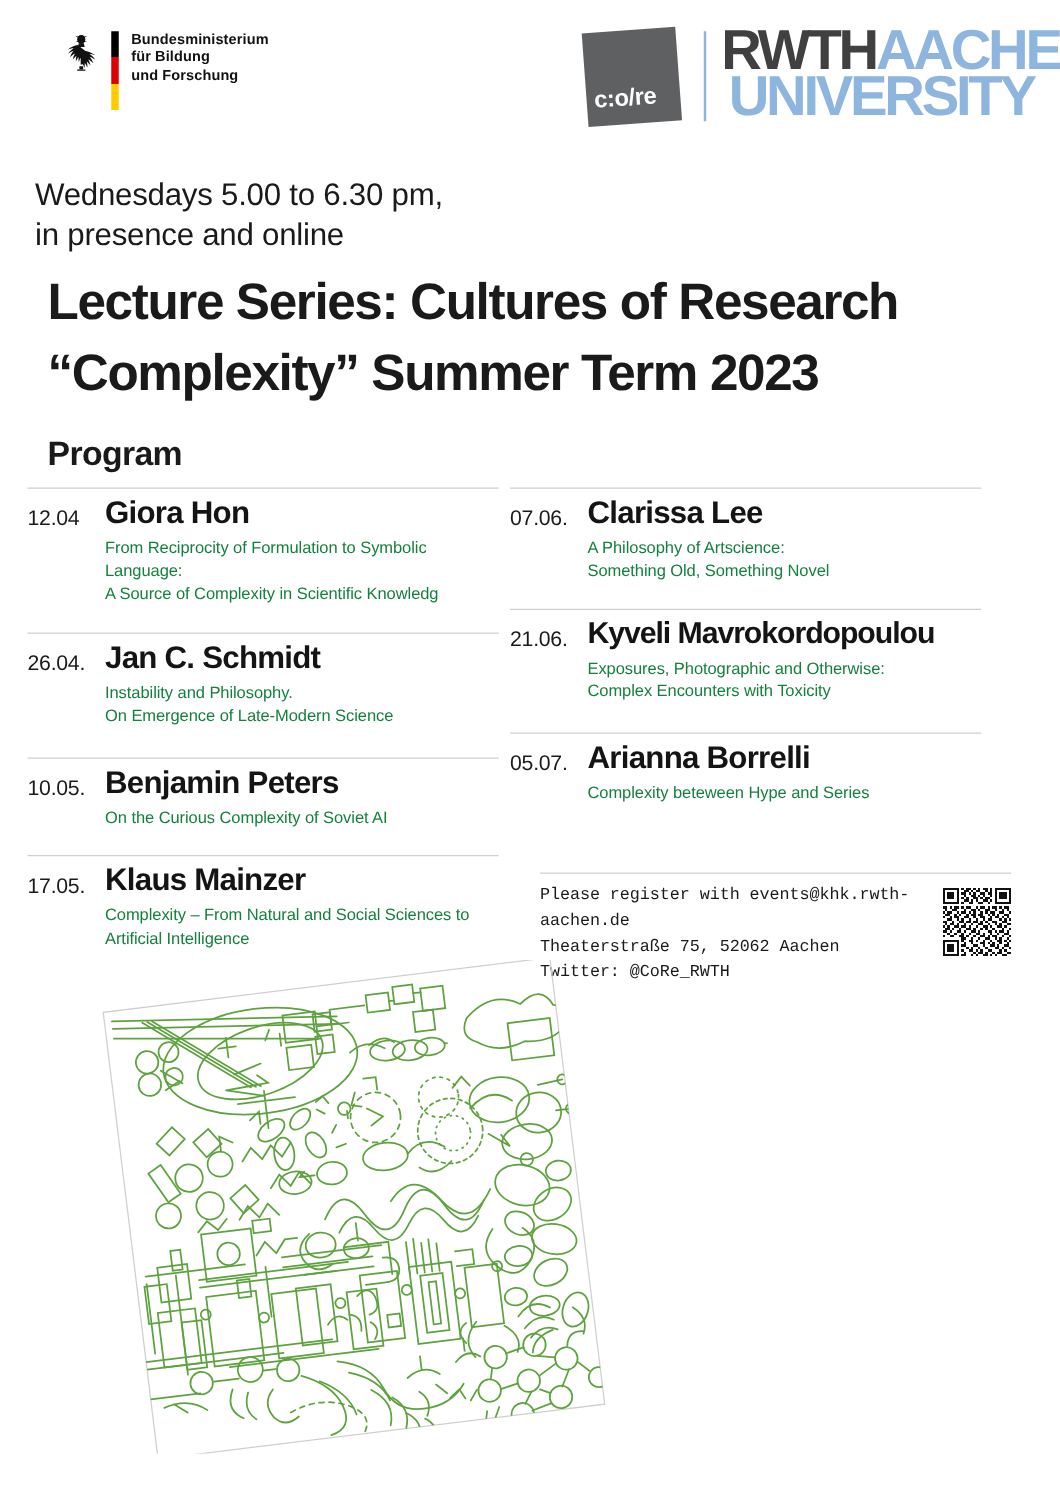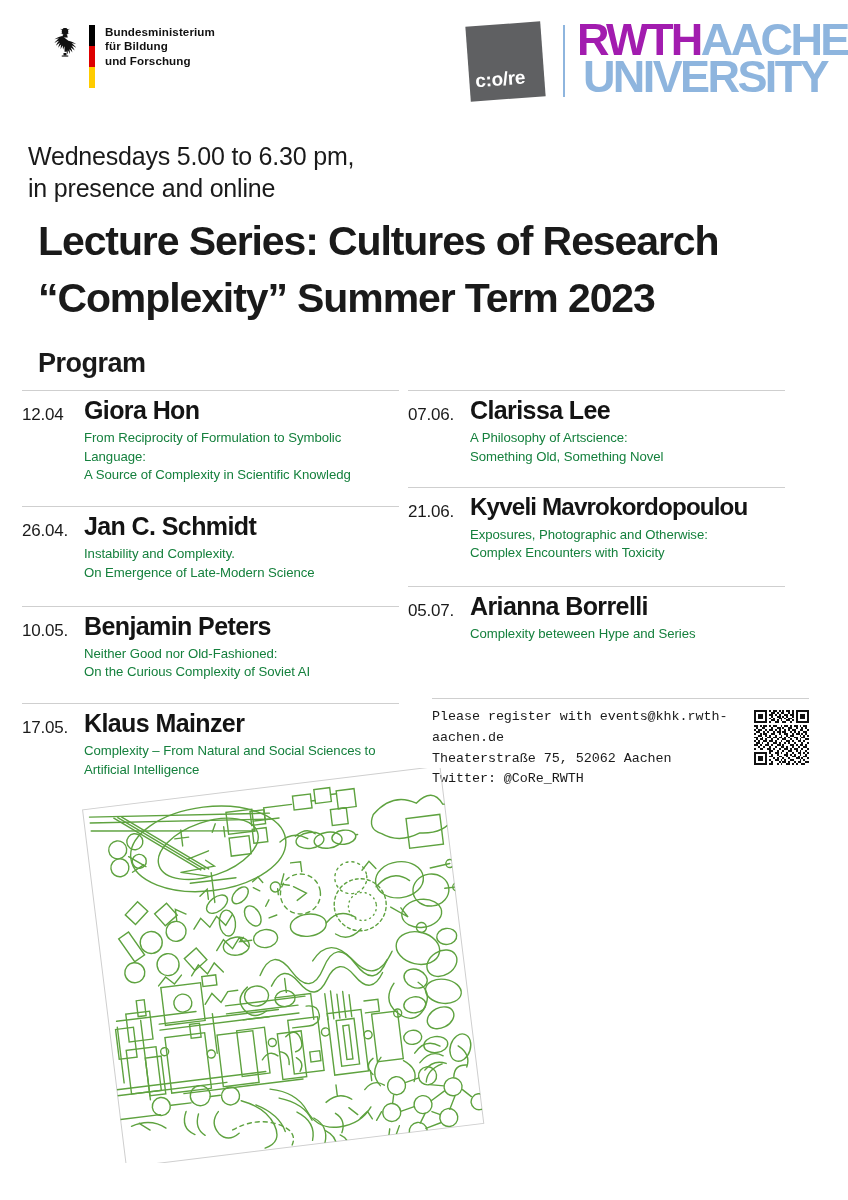--- a/index.html
+++ b/index.html
@@ -26,21 +26,21 @@
   .core-logo-text { position:absolute; left:456px; top:24px; width:75px; height:75px;
      transform: rotate(-4.2deg); display:flex; align-items:flex-end; justify-content:flex-start;
      color:#fff; font-size:19px; font-weight:700; padding:0 0 9px 6px; letter-spacing:-.3px; }
 
   .logo-divider { position:absolute; left:551px; top:25px; width:2px; height:72px; background:#8eb5de; }
 
   .rwth { position:absolute; left:565px; top:22px; width:250px; height:76px;
      line-height:.82; font-weight:700; letter-spacing:-2.6px; }
   .rwth-l1 { font-size:45px; white-space:nowrap; }
   .rwth-l2 { font-size:45px; text-align:right; white-space:nowrap; }
-  .rwth-dark { color:#a21caf; }
+  .rwth-dark { color:#404040; }
   .rwth-light { color:#8eb5de; }
 
   
   .kicker { position:absolute; left:28px; top:140px; font-size:25px; line-height:1.28;
      font-weight:400; color:#1a1a1a; letter-spacing:-.2px; }
   .title { position:absolute; left:38px; top:213px; font-size:41px; line-height:1.38;
      font-weight:700; color:#1a1a1a; letter-spacing:-1.1px; }
 
   
   .program-head { position:absolute; left:38px; top:348px; font-size:27px; font-weight:700;
@@ -142,35 +142,34 @@
       </div>
     </div>
 
     <div class="entry entry-pad-2">
       <div class="rule"></div>
       <div class="entry-body">
         <div class="entry-date">26.04.</div>
         <div class="entry-main">
           <div class="entry-name">Jan C. Schmidt</div>
           <div class="entry-sub">
-            <div>Instability and Complexity.</div>
+            <div>Instability and Philosophy.</div>
             <div>On Emergence of Late-Modern Science</div>
           </div>
         </div>
       </div>
     </div>
 
     <div class="entry entry-pad-3">
       <div class="rule"></div>
       <div class="entry-body">
         <div class="entry-date">10.05.</div>
         <div class="entry-main">
           <div class="entry-name">Benjamin Peters</div>
           <div class="entry-sub">
-            <div>Neither Good nor Old-Fashioned:</div>
             <div>On the Curious Complexity of Soviet AI</div>
           </div>
         </div>
       </div>
     </div>
 
     <div class="entry entry-pad-4">
       <div class="rule"></div>
       <div class="entry-body">
         <div class="entry-date">17.05.</div>

